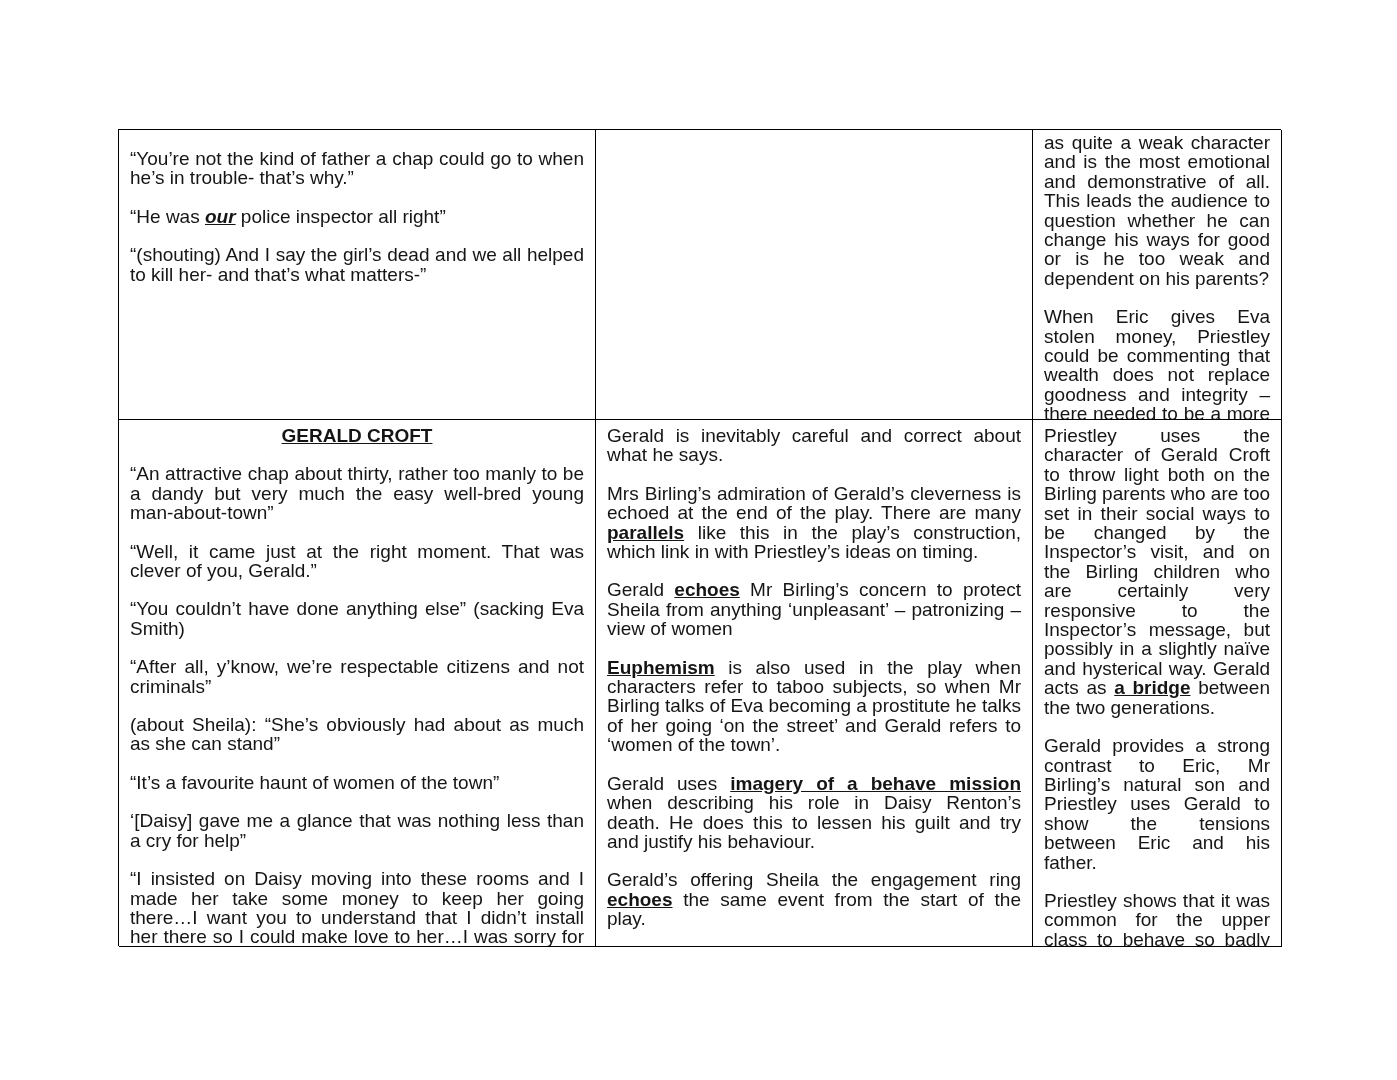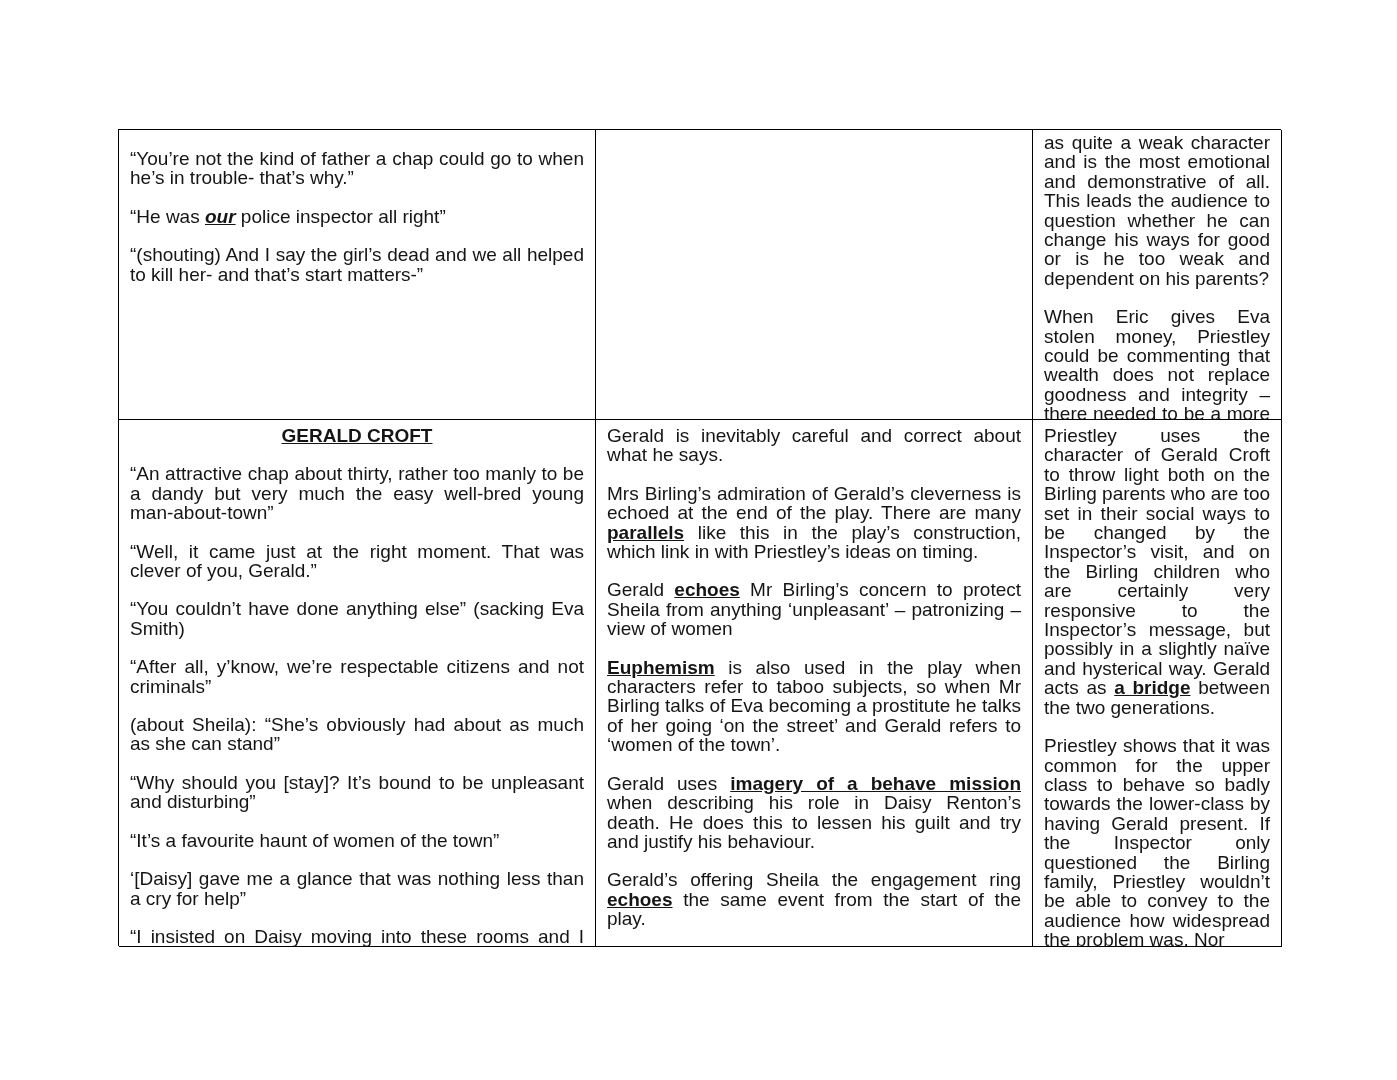--- a/index.html
+++ b/index.html
@@ -41,46 +41,46 @@
   .run-i { font-style: italic; text-decoration: underline; }
 </style>
 </head>
 <body>
 
 <div class="doc-table">
 
   <div class="cell pad-deep">
       <p class="para"><span>“You’re not the kind of father a chap could go to when he’s in trouble- that’s why.”</span></p>
       <p class="para"><span>“He was </span><span class="run-b run-u run-i">our</span><span> police inspector all right”</span></p>
-      <p class="para"><span>“(shouting) And I say the girl’s dead and we all helped to kill her- and that’s start matters-”</span></p>
+      <p class="para"><span>“(shouting) And I say the girl’s dead and we all helped to kill her- and that’s what matters-”</span></p>
     </div>
   <div class="cell"></div>
   <div class="cell pad-flush">
       <p class="para"><span>as quite a weak character and is the most emotional and demonstrative of all. This leads the audience to question whether he can change his ways for good or is he too weak and dependent on his parents?</span></p>
       <p class="para"><span>When Eric gives Eva stolen money, Priestley could be commenting that wealth does not replace goodness and integrity – there needed to be a more even distribution of wealth so people like Eric become socially aware.</span></p>
     </div>
 
   <div class="cell">
       <p class="para heading"><span class="run-b run-u">GERALD CROFT</span></p>
       <p class="para"><span>“An attractive chap about thirty, rather too manly to be a dandy but very much the easy well-bred young man-about-town”</span></p>
       <p class="para"><span>“Well, it came just at the right moment. That was clever of you, Gerald.”</span></p>
       <p class="para"><span>“You couldn’t have done anything else” (sacking Eva Smith)</span></p>
       <p class="para"><span>“After all, y’know, we’re respectable citizens and not criminals”</span></p>
       <p class="para"><span>(about Sheila): “She’s obviously had about as much as she can stand”</span></p>
-      <p class="para"><span>“Why should you [stay]? It’s bound to be unpleasant and disturbing”</span></p>
       <p class="para"><span>“It’s a favourite haunt of women of the town”</span></p>
       <p class="para"><span>‘[Daisy] gave me a glance that was nothing less than a cry for help”</span></p>
       <p class="para"><span>“I insisted on Daisy moving into these rooms and I made her take some money to keep her going there…I want you to understand that I didn’t install her there so I could make love to her…I was sorry for her…I didn’t ask for anything in return”</span></p>
       <p class="para"><span>“She was young and pretty and warm-hearted- and intensely grateful. I became at once the most important person in her life- you</span></p>
     </div>
   <div class="cell">
       <p class="para"><span>Gerald is inevitably careful and correct about what he says.</span></p>
       <p class="para"><span>Mrs Birling’s admiration of Gerald’s cleverness is echoed at the end of the play. There are many </span><span class="run-b run-u">parallels</span><span> like this in the play’s construction, which link in with Priestley’s ideas on timing.</span></p>
       <p class="para"><span>Gerald </span><span class="run-b run-u">echoes</span><span> Mr Birling’s concern to protect Sheila from anything ‘unpleasant’ – patronizing – view of women</span></p>
       <p class="para"><span class="run-b run-u">Euphemism</span><span> is also used in the play when characters refer to taboo subjects, so when Mr Birling talks of Eva becoming a prostitute he talks of her going ‘on the street’ and Gerald refers to ‘women of the town’.</span></p>
       <p class="para"><span>Gerald uses </span><span class="run-b run-u">imagery of a behave mission</span><span> when describing his role in Daisy Renton’s death. He does this to lessen his guilt and try and justify his behaviour.</span></p>
       <p class="para"><span>Gerald’s offering Sheila the engagement ring </span><span class="run-b run-u">echoes</span><span> the same event from the start of the play.</span></p>
     </div>
   <div class="cell">
       <p class="para"><span>Priestley uses the character of Gerald Croft to throw light both on the Birling parents who are too set in their social ways to be changed by the Inspector’s visit, and on the Birling children who are certainly very responsive to the Inspector’s message, but possibly in a slightly naïve and hysterical way. Gerald acts as </span><span class="run-b run-u">a bridge</span><span> between the two generations.</span></p>
+      <p class="para"><span>Gerald provides a strong contrast to Eric, Mr Birling’s natural son and Priestley uses Gerald to show the tensions between Eric and his father.</span></p>
       <p class="para"><span>Priestley shows that it was common for the upper class to behave so badly towards the lower-class by having Gerald present. If the Inspector only questioned the Birling family, Priestley wouldn’t be able to convey to the audience how widespread the problem was. Nor</span></p>
     </div>
 </div>
 
 </body></html>

